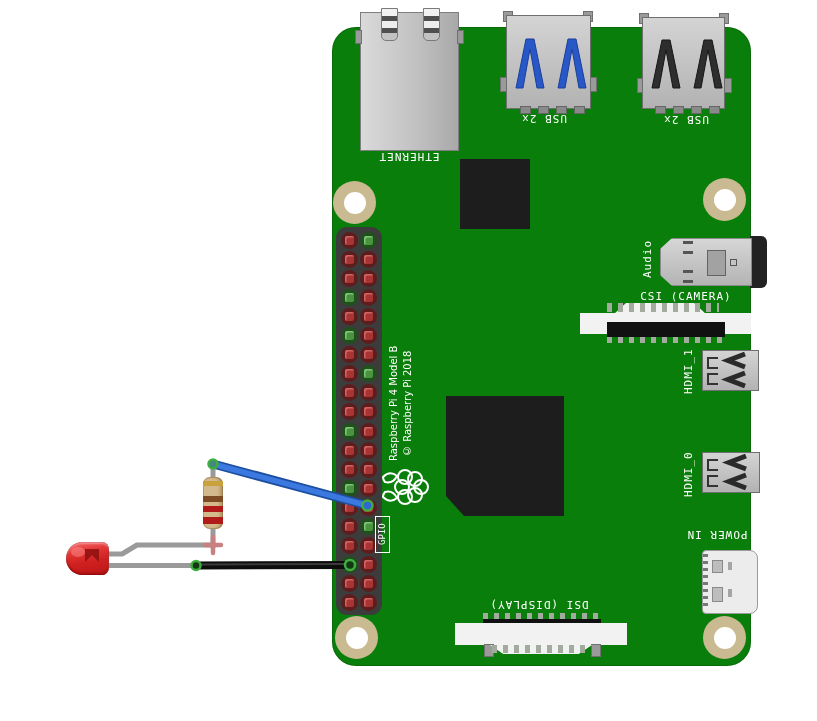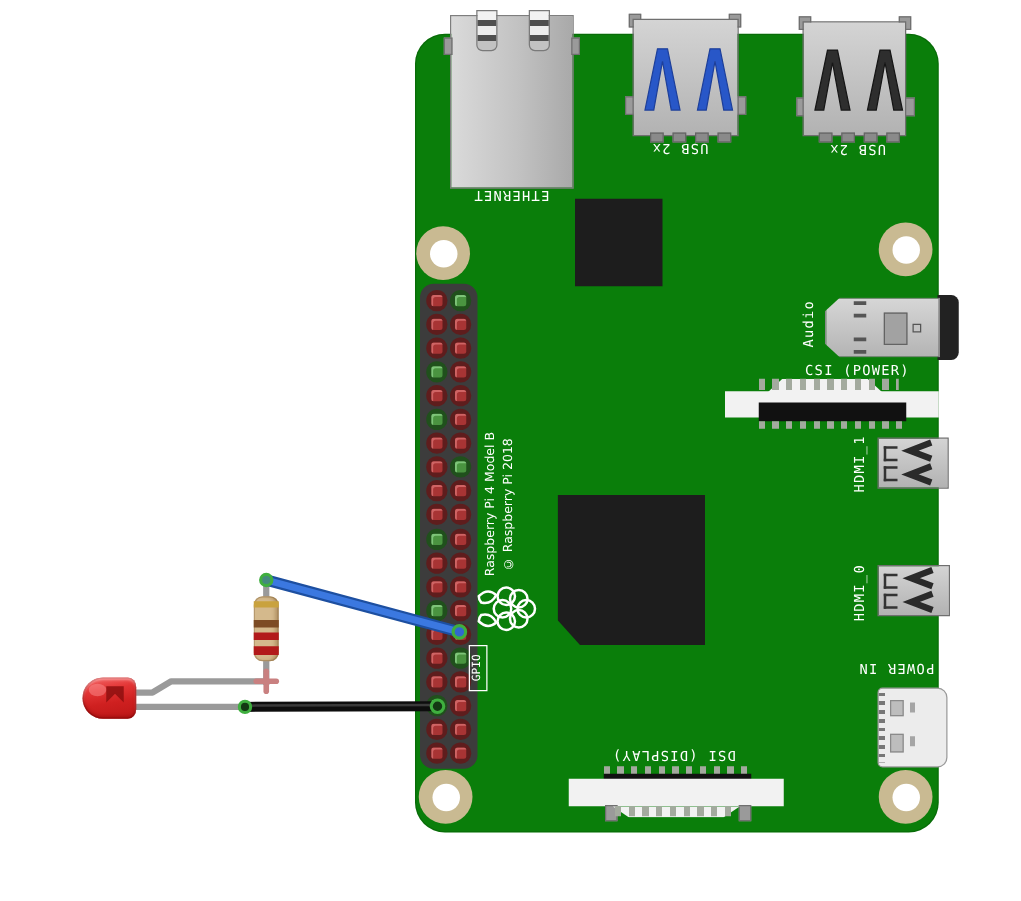--- a/index.html
+++ b/index.html
@@ -245,21 +245,21 @@
   <div class="abs" style="left:660px;top:238px;width:92px;height:48px;background:linear-gradient(180deg,#d6d6d6,#b4b4b4);border:1px solid #8a8a8a;box-sizing:border-box;clip-path:polygon(12px 0,100% 0,100% 100%,12px 100%,0 calc(100% - 11px),0 11px);">
     <div class="abs" style="left:22px;top:2px;width:10px;height:3px;background:#555;"></div>
     <div class="abs" style="left:22px;top:12px;width:10px;height:3px;background:#555;"></div>
     <div class="abs" style="left:22px;top:31px;width:10px;height:3px;background:#555;"></div>
     <div class="abs" style="left:22px;top:41px;width:10px;height:3px;background:#555;"></div>
     <div class="abs" style="left:46px;top:11px;width:17px;height:24px;background:#a2a2a2;border:1px solid #636363;"></div>
     <div class="abs" style="left:69px;top:20px;width:5px;height:5px;background:#c4c4c4;border:1px solid #555;"></div>
   </div>
   <div class="abs vtext mono" style="left:640px;top:234px;width:14px;height:50px;">Audio</div>
 
-  <div class="abs lbl mono" style="left:616px;top:290px;width:140px;height:13px;">CSI (POWER)</div>
+  <div class="abs lbl mono" style="left:616px;top:290px;width:140px;height:13px;">CSI (CAMERA)</div>
   <div class="abs" style="left:614px;top:303px;width:92px;height:11px;background:#f2f2f2;clip-path:polygon(13% 0,87% 0,100% 100%,0 100%);"></div>
   <div class="abs dashes" style="left:607px;top:303px;width:112px;height:9px;"></div>
   <div class="abs" style="left:580px;top:313px;width:171px;height:21px;background:#f2f2f2;"></div>
   <div class="abs" style="left:607px;top:322px;width:118px;height:15px;background:#111;"></div>
   <div class="abs dashes" style="left:607px;top:337px;width:118px;height:6px;"></div>
 
   <div class="abs usb-body" style="left:702px;top:350px;width:55px;height:39px;">
     <div class="abs" style="left:4px;top:6px;width:9px;height:8px;border:2px solid #333;border-right:none;"></div>
     <div class="abs" style="left:4px;top:22px;width:9px;height:8px;border:2px solid #333;border-right:none;"></div>
     <svg width="55" height="39">

